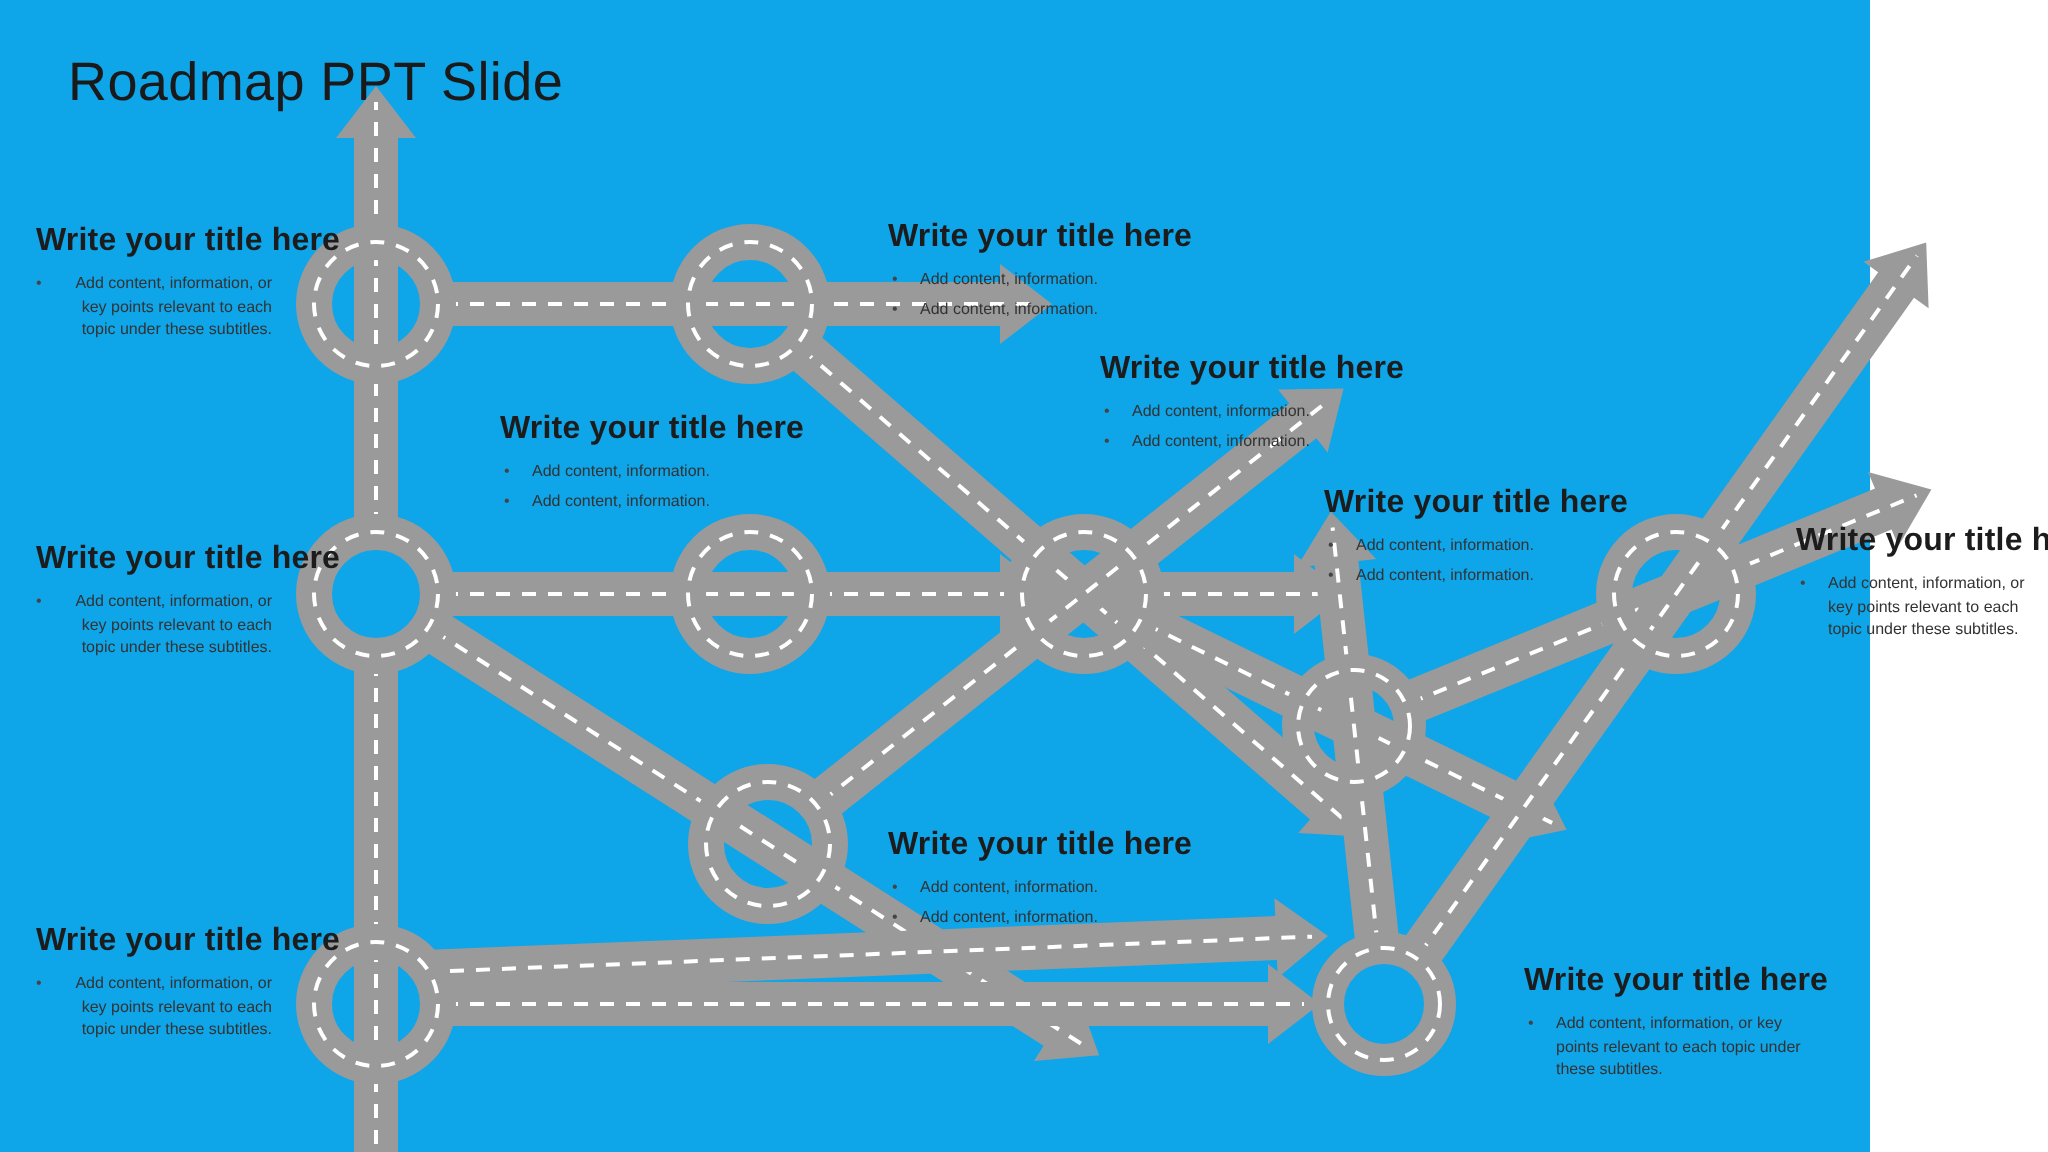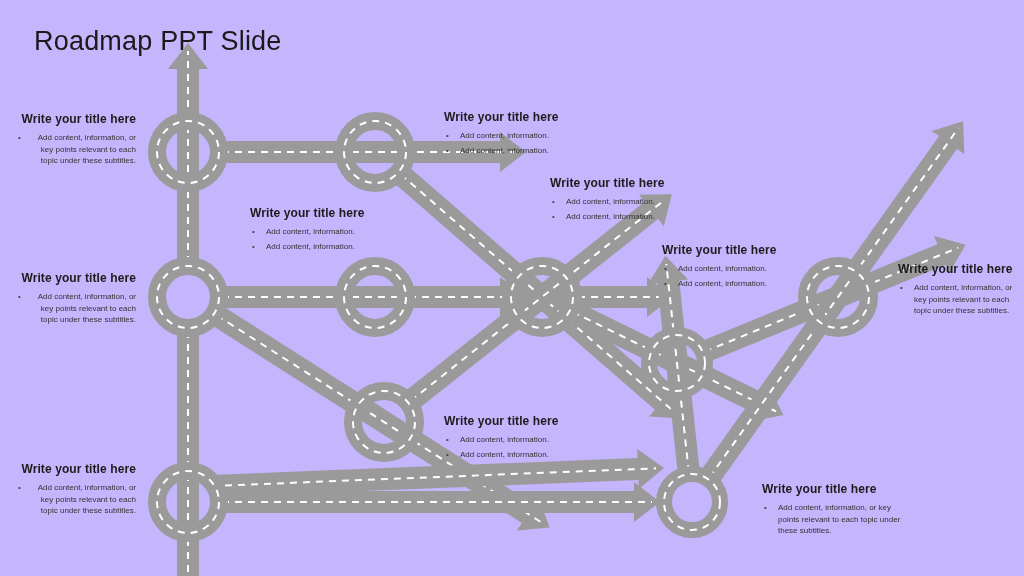--- a/index.html
+++ b/index.html
@@ -9,23 +9,23 @@
   body {
     width: 1024px;
     height: 576px;
     background: #ffffff;
     font-family: "Liberation Sans", sans-serif;
     overflow: hidden;
     position: relative;
   }
   #slide {
     position: relative;
-    width: 1024px;
+    width: 935px;
     height: 576px;
-    background: #c4b5fd;
+    background: #0ea5e9;
   }
   #page-title {
     position: absolute;
     left: 34px;
     top: 26px;
     font-size: 27px;
     font-weight: 400;
     color: #1a1a1a;
     letter-spacing: 0.2px;
     white-space: nowrap;
@@ -34,21 +34,21 @@
     position: absolute;
     left: 0;
     top: 0;
     width: 1024px;
     height: 576px;
   }
   .txt-block {
     position: absolute;
   }
   .txt-title {
-    font-size: 12px;
+    font-size: 16px;
     font-weight: bold;
     color: #1c1c1c;
     margin: 0 0 6px 0;
     letter-spacing: 0.1px;
     white-space: nowrap;
   }
   .txt-block.align-right .txt-title {
     text-align: right;
   }
   .bullets {

